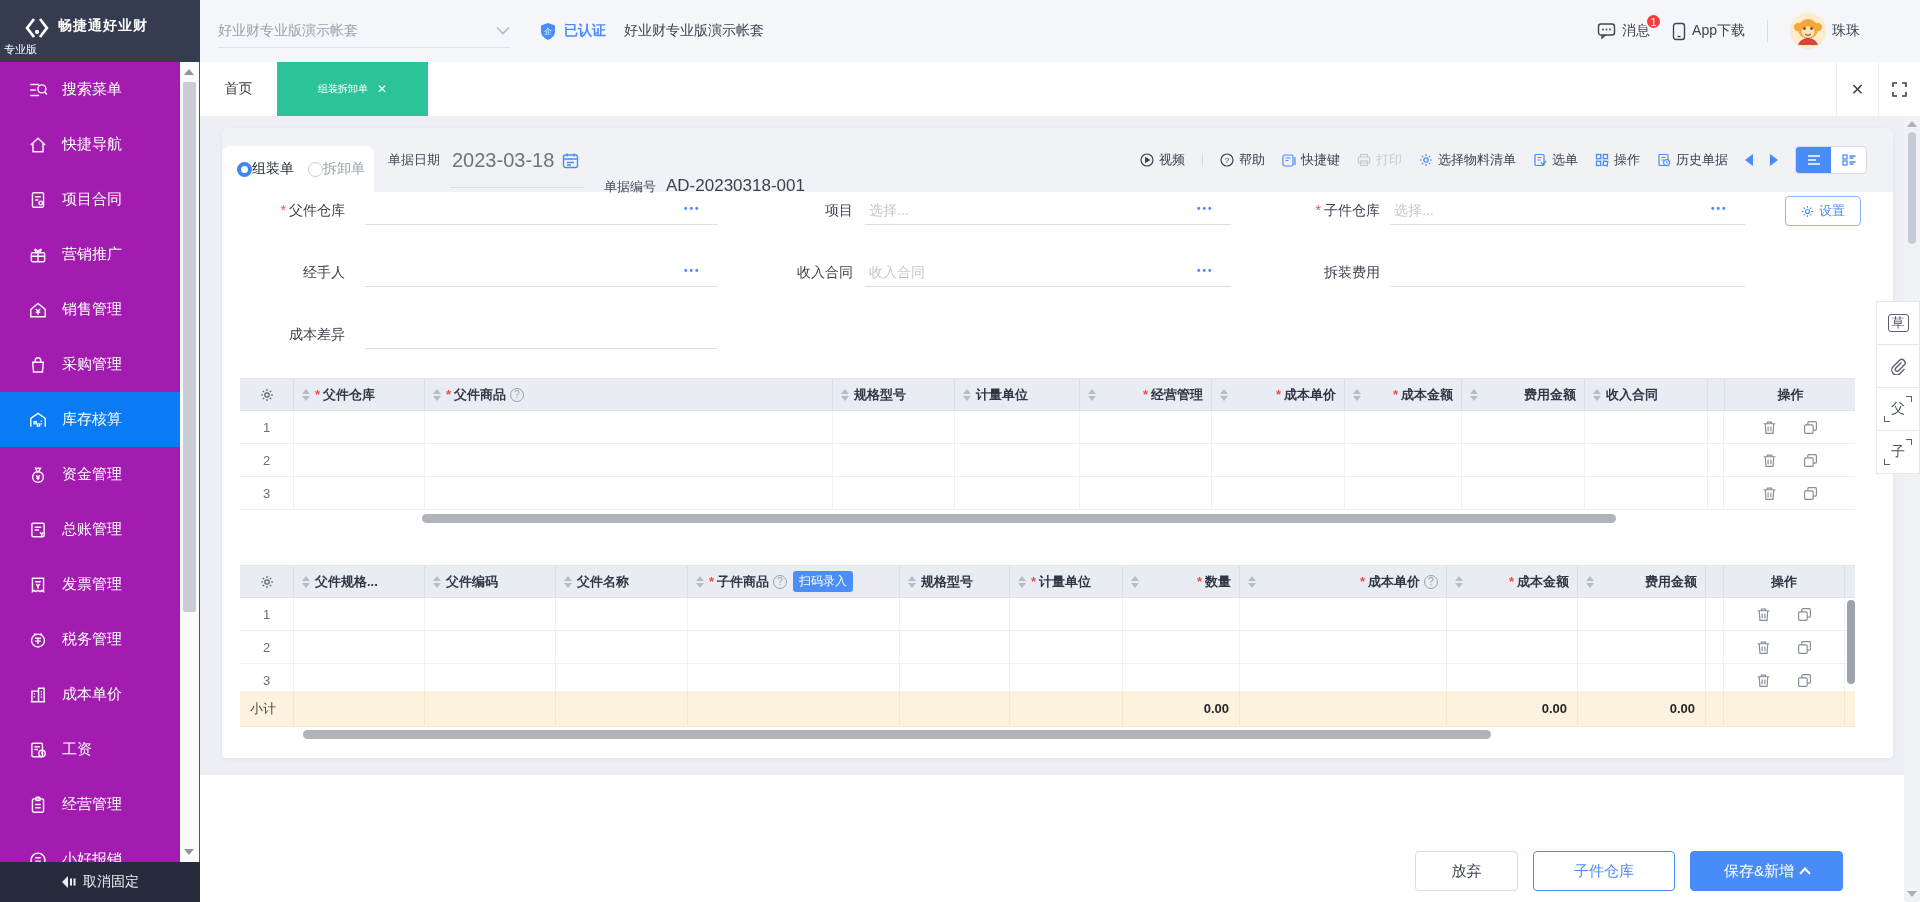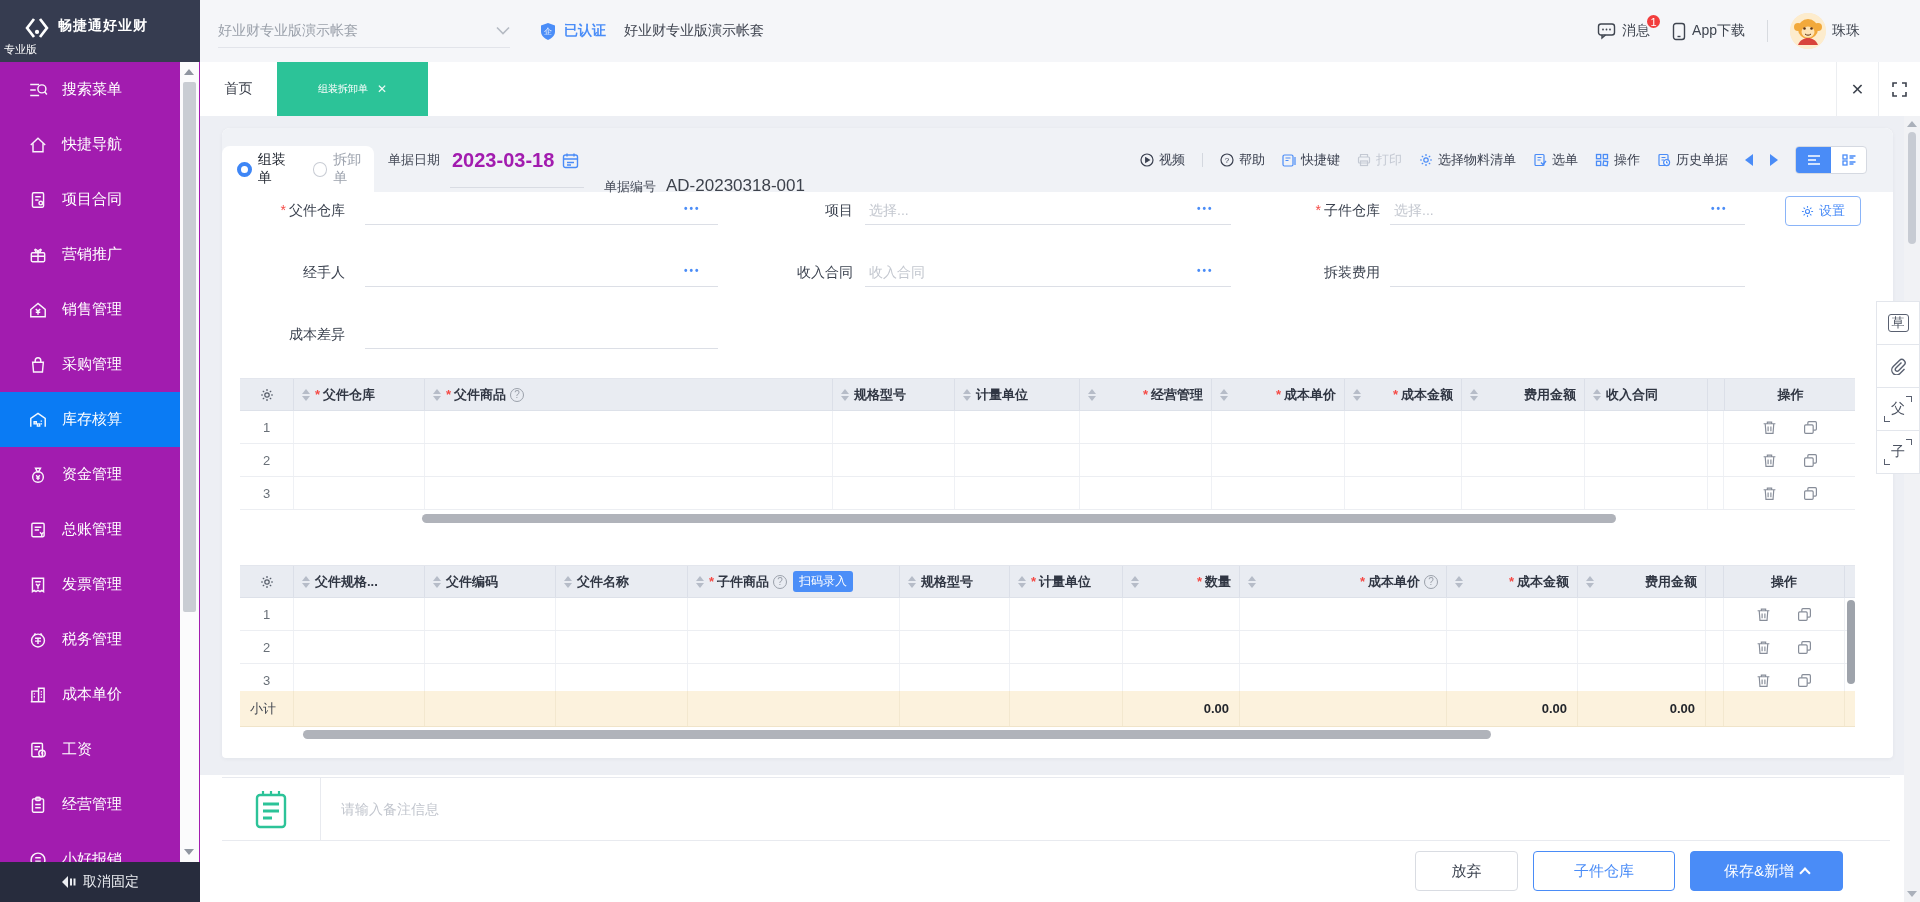--- a/index.html
+++ b/index.html
@@ -41,28 +41,28 @@
   #tab-current{position:absolute;left:77px;top:0;width:151px;height:54px;background:#2cc398;color:#fff;display:flex;align-items:center;justify-content:center;gap:9px;font-size:10px;cursor:pointer}
   #tab-current .tclose{font-size:12px;opacity:.92;cursor:pointer}
   #tab-current .tclose::before{content:"✕"}
   .tb-cell{position:absolute;top:0;width:42px;height:54px;border-left:1px solid #eceef1;display:flex;align-items:center;justify-content:center;color:#3c424d;cursor:pointer}
   #tb-close{right:42px}#tb-expand{right:0}
   #tb-close::before{content:"✕";font-size:16px}
   
   #card{position:absolute;left:222px;top:128px;width:1671px;height:630px;background:#fff;border-radius:8px 8px 4px 4px;box-shadow:0 1px 4px rgba(20,30,60,.05)}
   #strip{position:absolute;left:0;top:0;width:100%;height:64px;background:#f0f2f6;border-radius:8px 8px 0 0}
   #radio-tab{position:absolute;left:0;top:18px;width:152px;height:46px;background:#fff;border-radius:8px 8px 0 0;display:flex;align-items:center;padding-left:15px;gap:14px}
-  .radio{display:flex;align-items:center;gap:6px;cursor:pointer}
+  .radio{display:flex;align-items:center;cursor:pointer}
   .rdot-on{width:15px;height:15px;border-radius:50%;border:4px solid #3e86f6;background:#fff}
   .rdot-off{width:15px;height:15px;border-radius:50%;border:1px solid #c8ccd4;background:#fff}
   .radio .on-l{font-size:14px;color:#262b35;font-weight:500}
   .radio .off-l{font-size:14px;color:#9ba1ac}
   #date-group{position:absolute;left:166px;top:0;height:64px;display:flex;align-items:center}
   #date-group .dlabel{font-size:13px;color:#434956}
-  #date-group .dvalue{font-size:20px;font-weight:700;color:#a21caf;margin:0 8px 0 12px}
+  #date-group .dvalue{font-size:20px;font-weight:400;color:#737373;margin:0 8px 0 12px}
   #date-underline{position:absolute;left:228px;top:59px;width:134px;height:1px;background:#d9dce3}
   #num-group{position:absolute;left:382px;top:4px;height:64px;display:flex;align-items:flex-end}
   #num-group .nlabel{font-size:13px;color:#434956}
   #num-group .nvalue{font-size:17px;color:#3d424c;margin-left:10px;font-weight:500}
   #doc-toolbar{position:absolute;right:26px;top:0;height:64px;display:flex;align-items:center;gap:17px;font-size:13px;color:#3b4150}
   .t-item{display:flex;align-items:center;gap:5px;cursor:pointer;white-space:nowrap}
   .t-item.disabled{color:#c4c9d3;cursor:default}
   .t-sep{width:1px;height:14px;background:#d4d8df}
   .arr-l{width:0;height:0;border-top:6px solid transparent;border-bottom:6px solid transparent;border-right:8px solid #4a8cf7;cursor:pointer}
   .arr-r{width:0;height:0;border-top:6px solid transparent;border-bottom:6px solid transparent;border-left:8px solid #4a8cf7;cursor:pointer}
@@ -839,30 +839,20 @@
       <div class="std gp2"></div>
         <div class="std t2act"></div>
         <div class="std vsb"></div>
     </div>
   </div>
   <div id="t2-vthumb"></div>
   <div class="hthumb" style="left:81px;top:602px;width:1188px"></div>
 </main>
 
 <section id="bottom-panel">
-  <div id="note-row">
-    <div id="note-icon-cell">
-      <svg width="36" height="40" viewBox="0 0 36 40" fill="none" stroke="#2cc398" stroke-width="2.4">
-          <rect x="4" y="6" width="28" height="32" rx="3"></rect>
-          <path d="M10 6V2M18 6V2M26 6V2" stroke-width="2.2"></path>
-          <path d="M10 15h16M10 22h16M10 29h9" stroke-width="3"></path>
-        </svg>
-    </div>
-    <input id="note-input" placeholder="请输入备注信息" style="">
-  </div>
   <button class="fbtn" id="btn-discard">放弃</button>
   <button class="fbtn" id="btn-draft">子件仓库</button>
   <button class="fbtn" id="btn-savenew">
     <span>保存&amp;新增</span>
     <span class="chev-up"></span>
   </button>
 </section>
 
 <div id="side-tools">
   <div class="tile">

